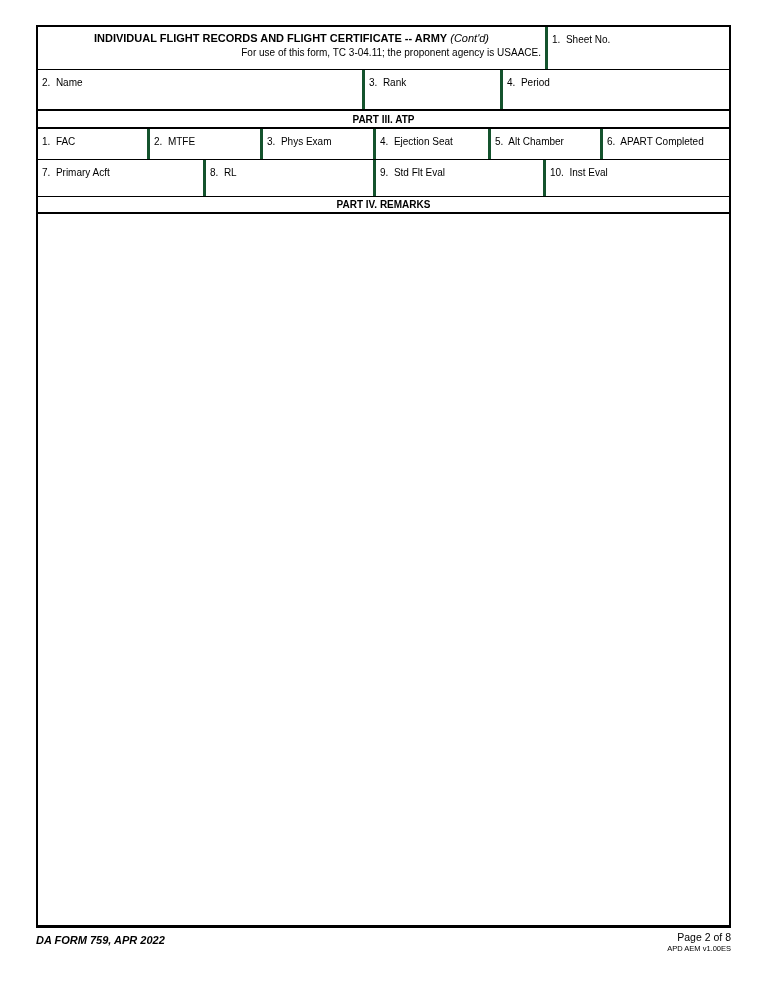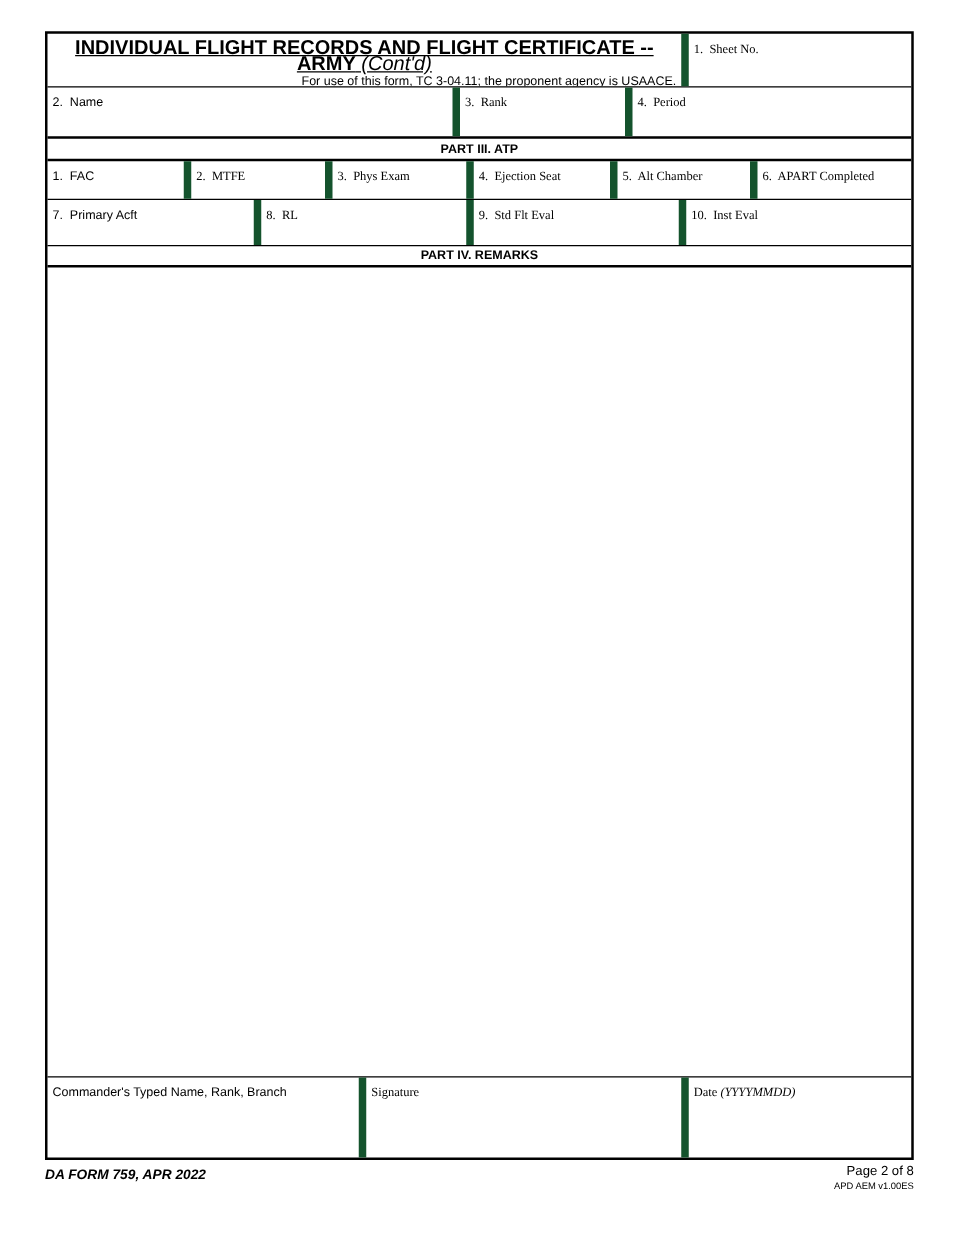--- a/index.html
+++ b/index.html
@@ -22,33 +22,33 @@
     display: flex;
     flex-direction: column;
     background: #fff;
   }
   .row { display: flex; flex-shrink: 0; box-sizing: border-box; }
   .cell {
     box-sizing: border-box;
     padding: 2px 4px;
     overflow: hidden;
   }
-  .cell + .cell { border-left: 6px solid #14532d; font-family: Liberation Serif, serif; }
+  .cell + .cell { border-left: 3px solid #14532d; }
   .grow { flex: 1 1 auto; }
   .bb1 { border-bottom: 1px solid #000; }
   .bb2 { border-bottom: 2px solid #000; }
   .lbl { font-size: 10px; white-space: pre; line-height: 12px; }
   .band {
     justify-content: center;
     align-items: center;
     text-align: center;
   }
   .band-title { font-weight: bold; font-size: 10px; }
   .title-cell { text-align: center; padding-top: 5px; }
-  .title-line { font-size: 16px; line-height: 13px; text-decoration: underline; }
+  .title-line { font-size: 11px; line-height: 13px; }
   .title-main { font-weight: bold; }
   .title-cont { font-style: italic; }
   .subtitle { font-size: 10px; margin-top: 2px; text-align: right; }
   .italic { font-style: italic; }
   .remarks-area { flex: 1 1 auto; }
   .footer {
     position: absolute;
     left: 36px;
     top: 931px;
     width: 695px;
@@ -134,31 +134,20 @@
 
 
     <div class="row band bb2" style="height:17px">
       <span class="band-title">PART IV. REMARKS</span>
     </div>
 
     <div class="row remarks-area bb1">
       <div class="cell grow"></div>
     </div>
 
-    <div class="row" style="height:64px">
-      <div class="cell" style="width:249px">
-        <span class="lbl">Commander's Typed Name, Rank, Branch</span>
-      </div>
-      <div class="cell" style="width:258px">
-        <span class="lbl">Signature</span>
-      </div>
-      <div class="cell grow">
-        <span class="lbl"><span>Date </span><span class="italic">(YYYYMMDD)</span></span>
-      </div>
-    </div>
 
   </div>
 
   <div class="footer">
     <div class="form-id">DA FORM 759, APR 2022</div>
     <div class="footer-right">
       <div class="page-num">Page 2 of 8</div>
       <div class="version">APD AEM v1.00ES</div>
     </div>
   </div>

